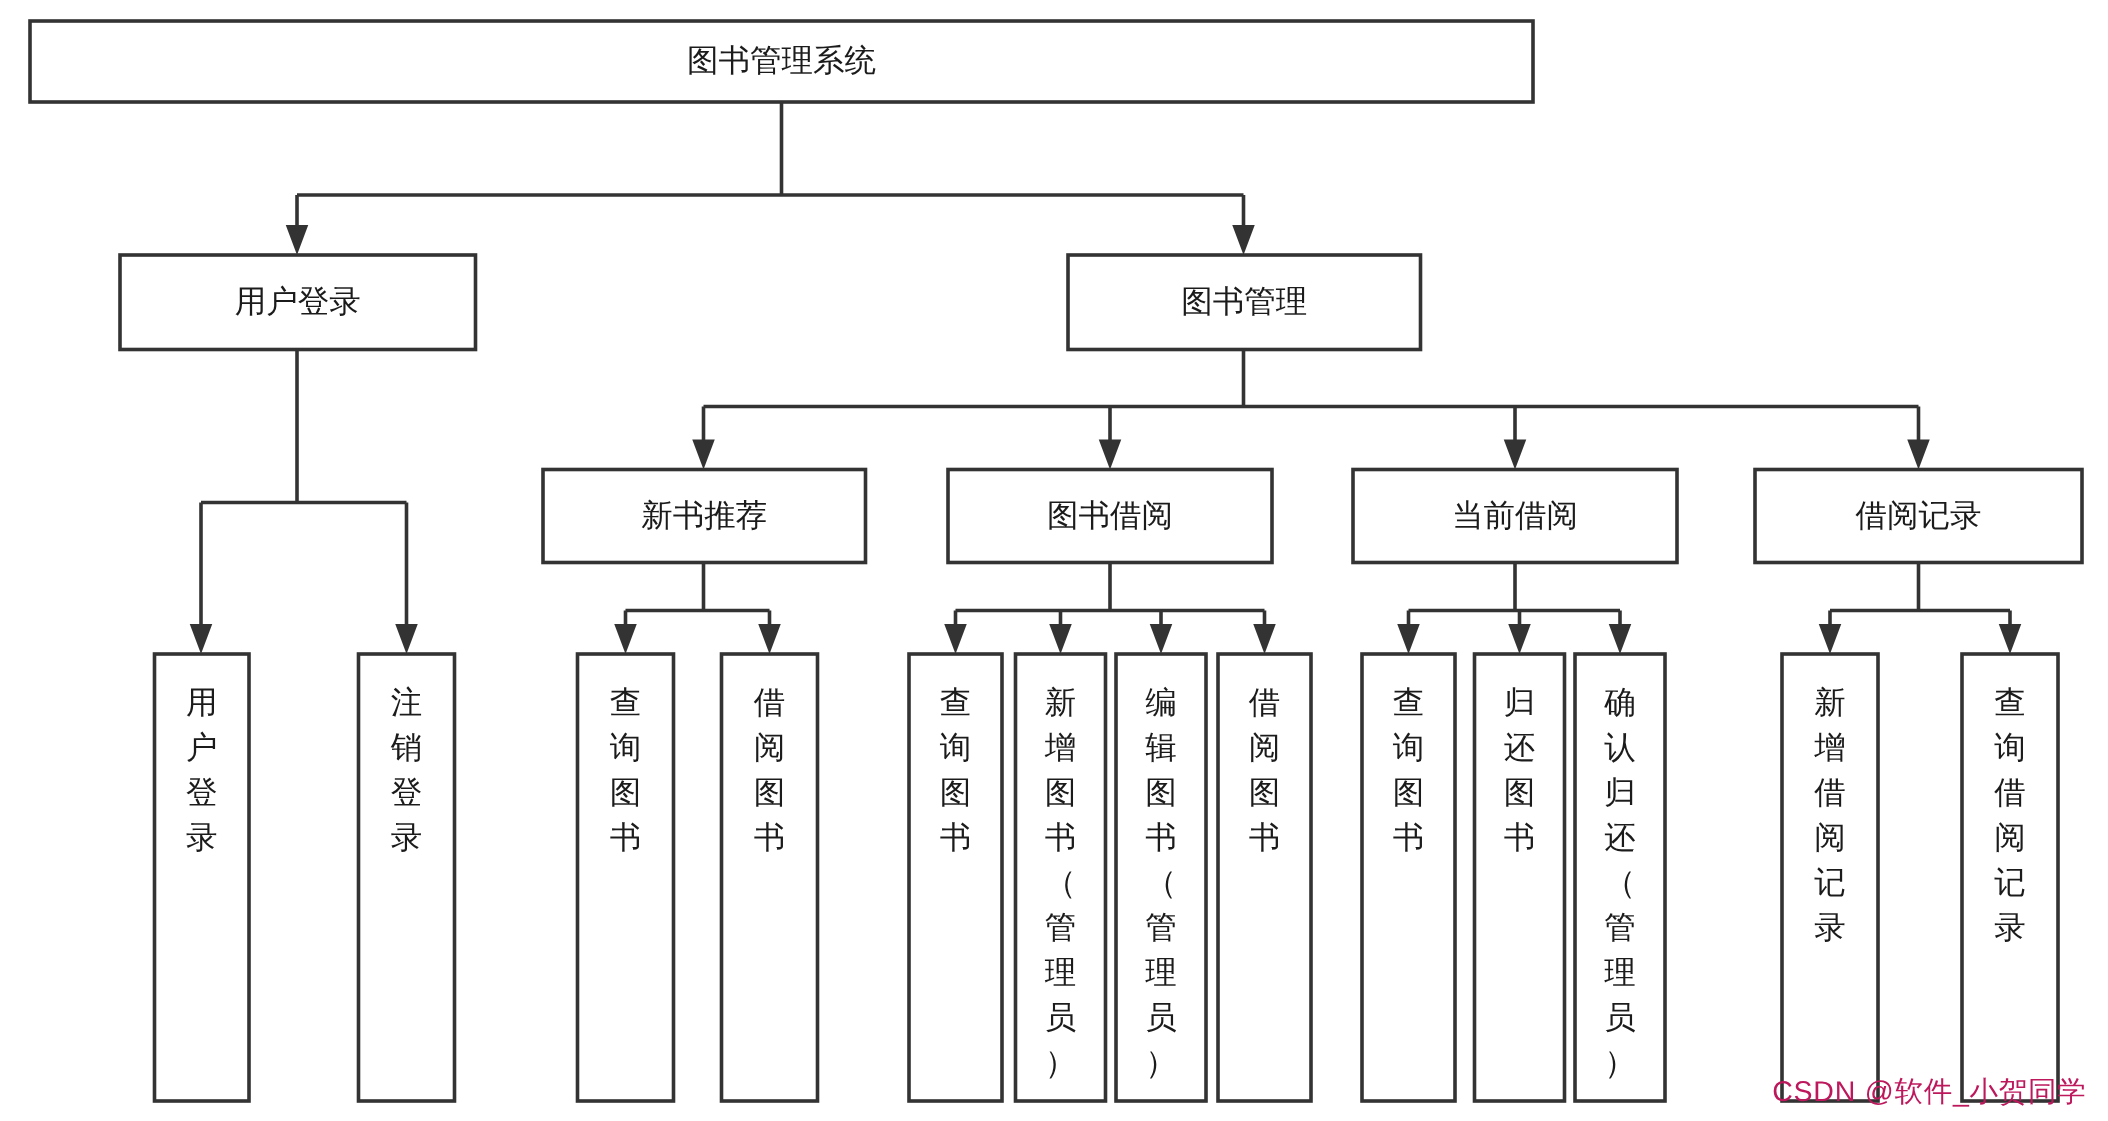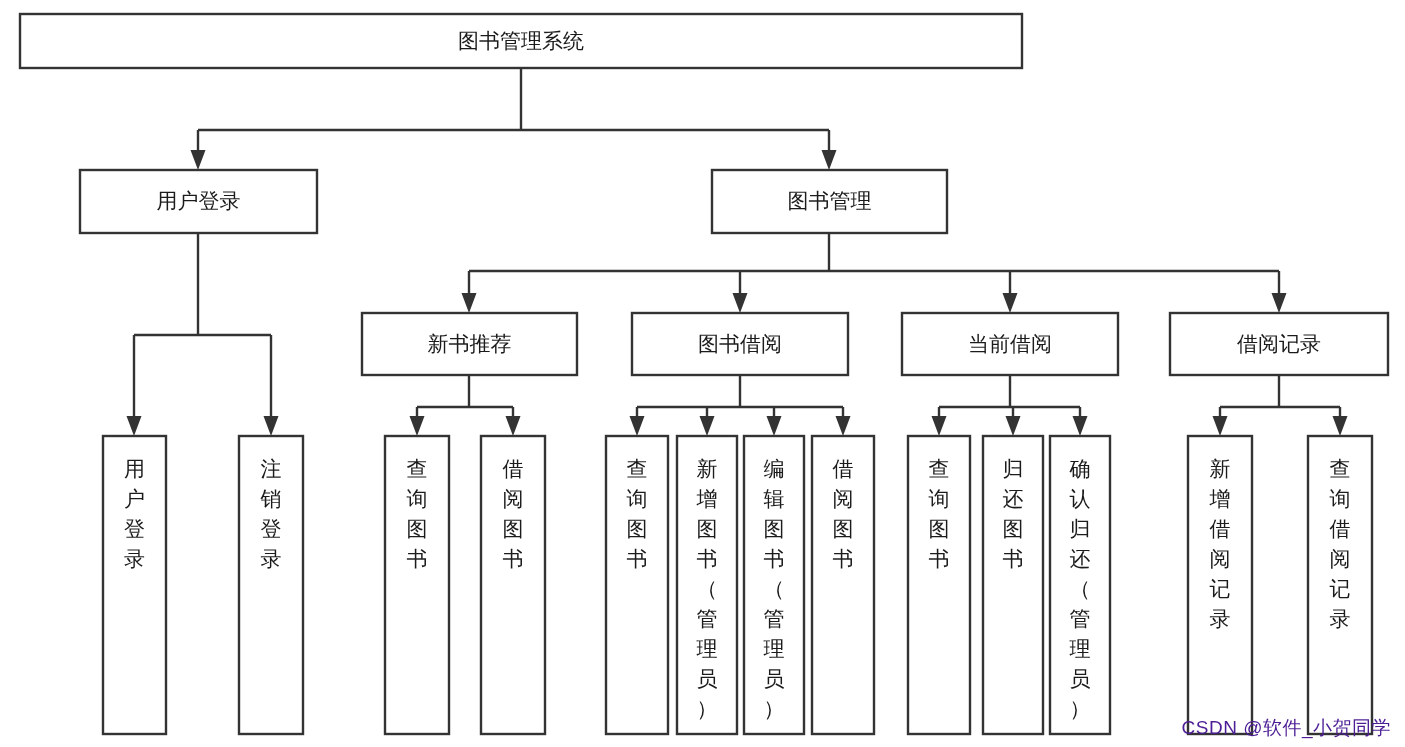--- a/index.html
+++ b/index.html
@@ -53,21 +53,21 @@
     font-size: 21px;
     fill: #1b1b1b;
     text-anchor: middle;
   }
   .watermark {
     position: absolute;
     right: 14px;
     bottom: 6px;
     font-family: "Liberation Sans", "DejaVu Sans", sans-serif;
     font-size: 19px;
-    color: #4c1d95;
+    color: #be185d;
     letter-spacing: 0.5px;
     white-space: nowrap;
     pointer-events: none;
   }
 </style>
 </head>
 <body>
 
 <div id="diagram-root">
 

